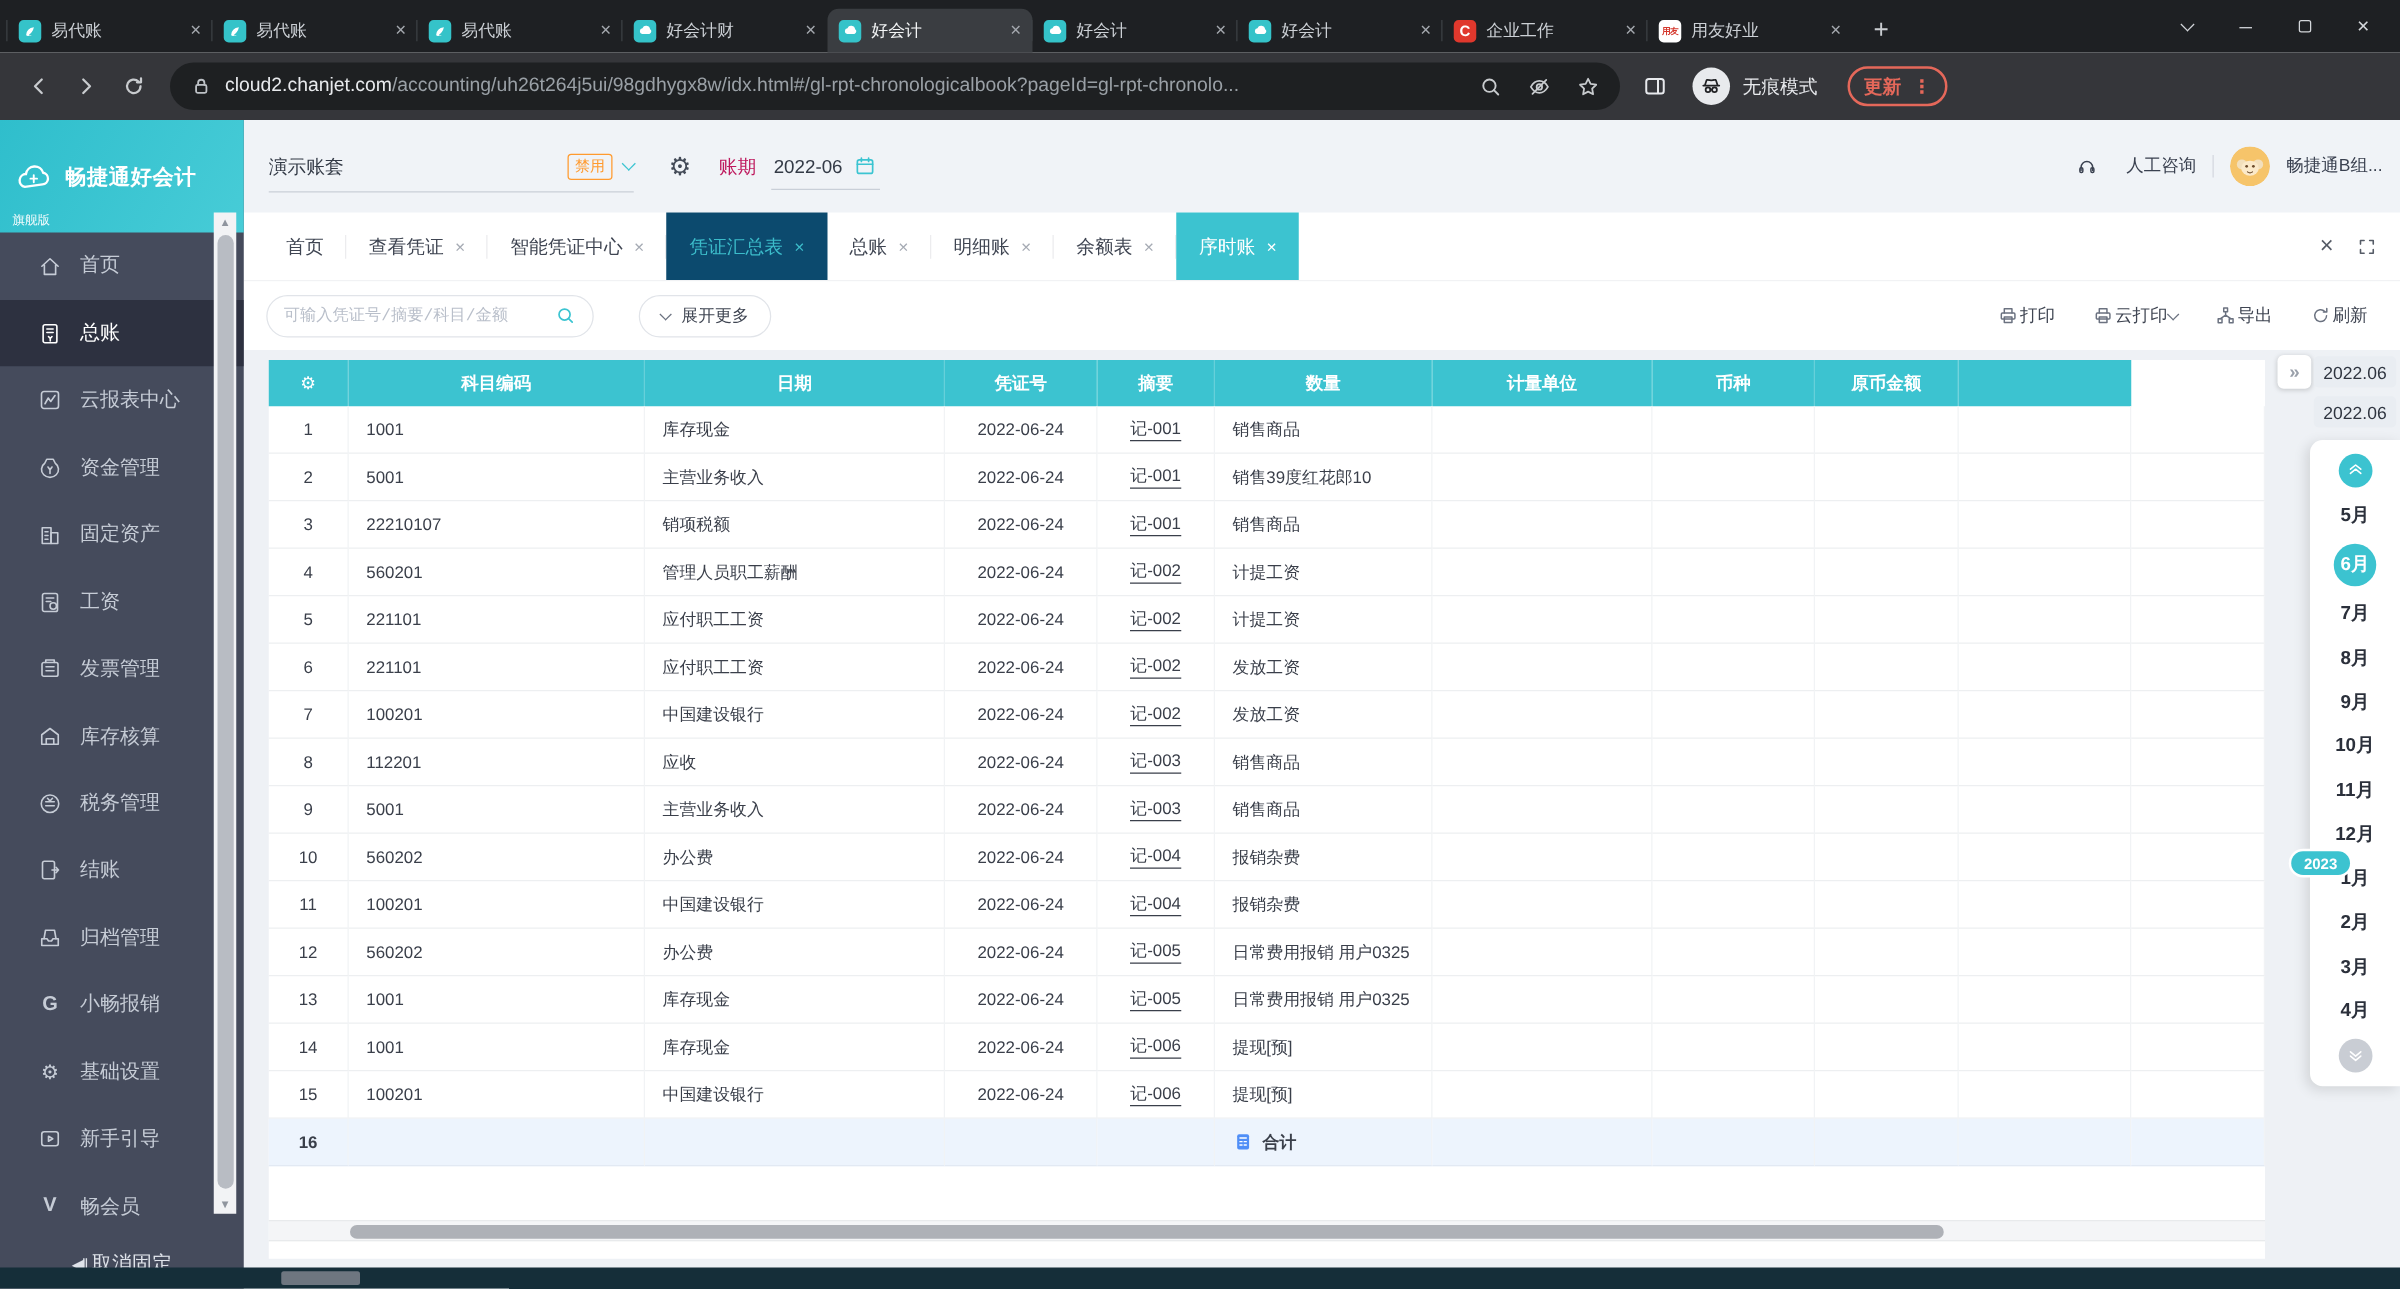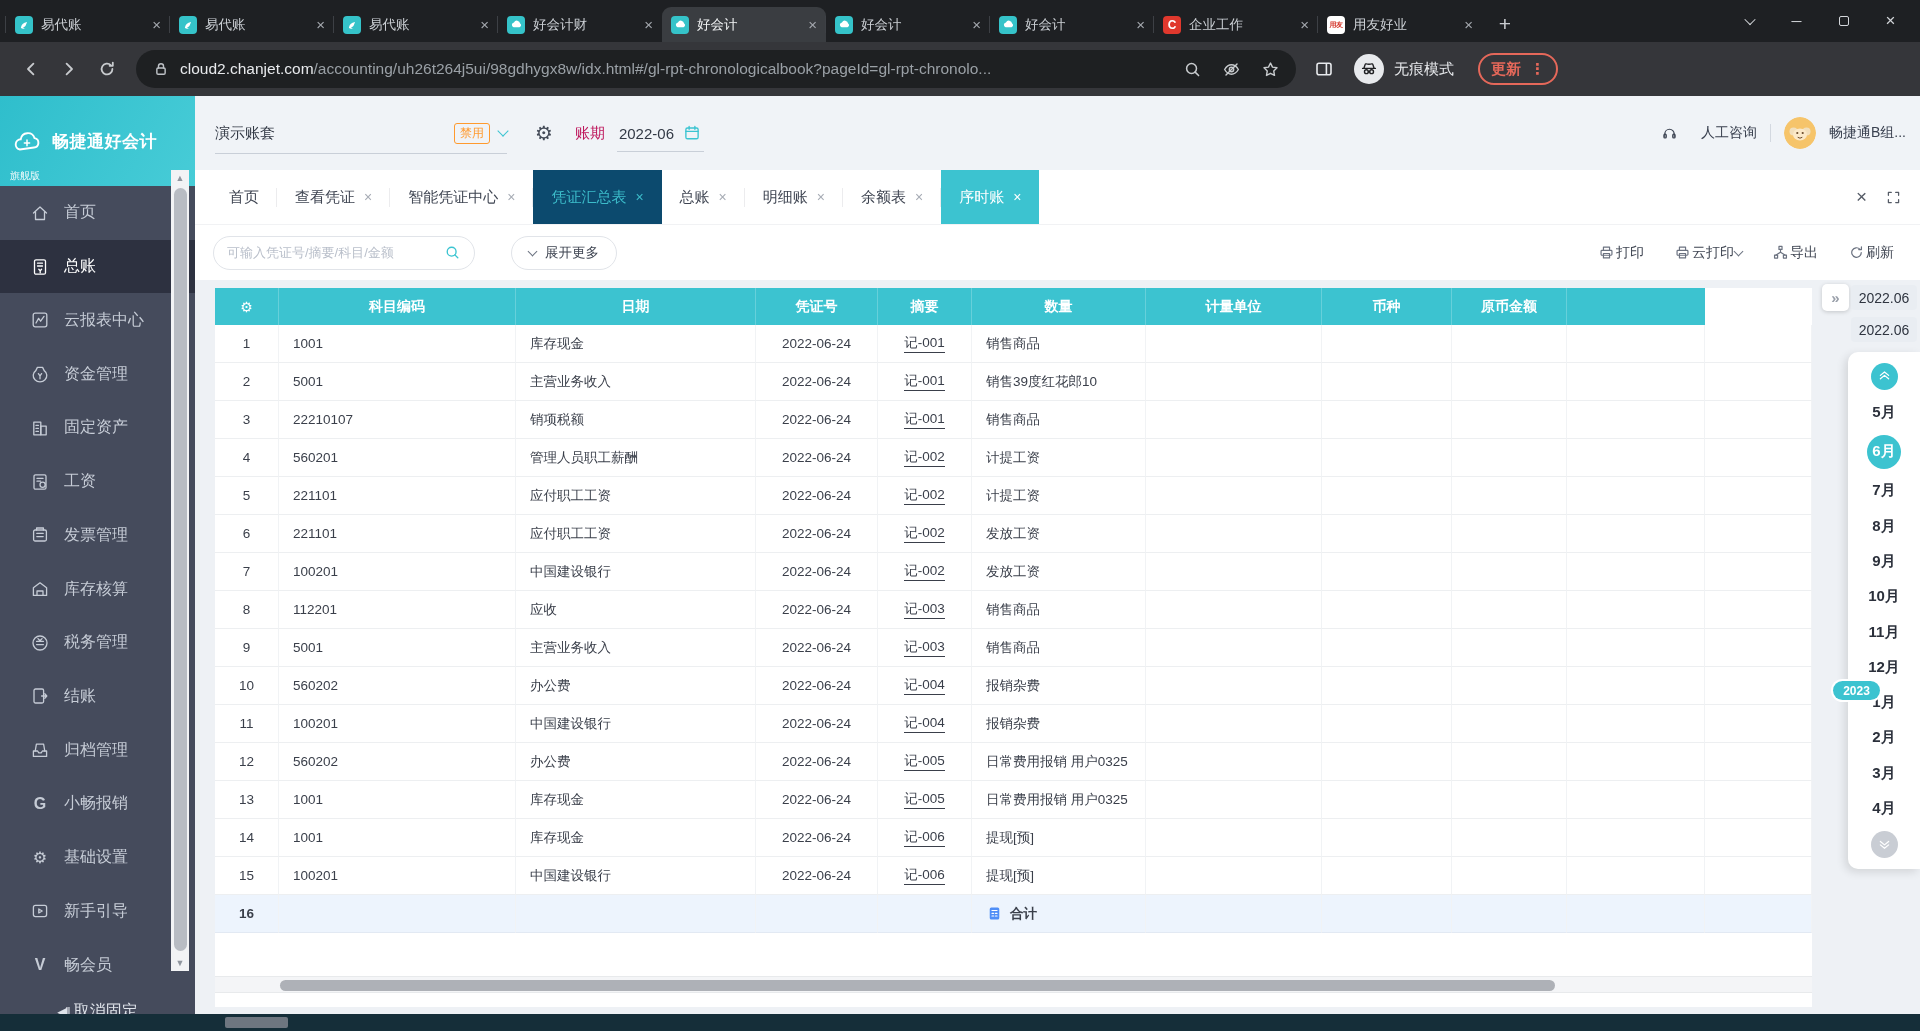--- a/index.html
+++ b/index.html
@@ -78,21 +78,21 @@
 .ws-tab.highlight{background:#0c4a6e;color:#3cbcca}
 .ws-tab.highlight .ws-x{color:#3cbcca}
 .ws-tab.active{background:#3cc3d0;color:#fff}
 .ws-tab.active .ws-x{color:#fff}
 .ws-right{margin-left:auto;display:flex;align-items:center;gap:18px;padding-right:18px;color:#555b66}
 .ws-right .icon-btn{font-size:19px}
 .ws-right svg{width:17px;height:17px}
 
 .toolbar{height:55px;background:#fff;display:flex;align-items:center;padding:0 18px;flex:none}
 .search-pill{width:262px;height:34px;border:1px solid #e1e4e9;border-radius:17px;display:flex;align-items:center;padding:0 13px;gap:8px}
-.search-input{border:none;outline:none;flex:1;font-size:13px;color:#333;background:transparent;min-width:0;font-family:Liberation Sans, sans-serif}
+.search-input{border:none;outline:none;flex:1;font-size:13px;color:#333;background:transparent;min-width:0;font-family:Liberation Mono, monospace}
 .search-input::placeholder{color:#b9bfca}
 .search-pill svg{width:17px;height:17px;flex:none}
 .more-pill{margin-left:36px;height:34px;border:1px solid #e1e4e9;border-radius:17px;display:flex;align-items:center;padding:0 17px;gap:9px;font-size:13.5px;color:#3f4552}
 .chev-gray{width:7px;height:7px;border-right:1.4px solid #6b7280;border-bottom:1.4px solid #6b7280;transform:rotate(45deg);margin-top:-3px}
 .tb-actions{margin-left:auto;display:flex;align-items:center;gap:30px;padding-right:8px}
 .tb-action{display:flex;align-items:center;gap:1px;font-size:14px;color:#3f4552}
 .tb-action svg{width:17px;height:17px;color:#6b7280}
 .gapstrip{height:8px;background:#eef1f5;flex:none}
 
 .card{margin-left:20px;width:1597px;height:719px;background:#fff;position:relative;flex:none}

